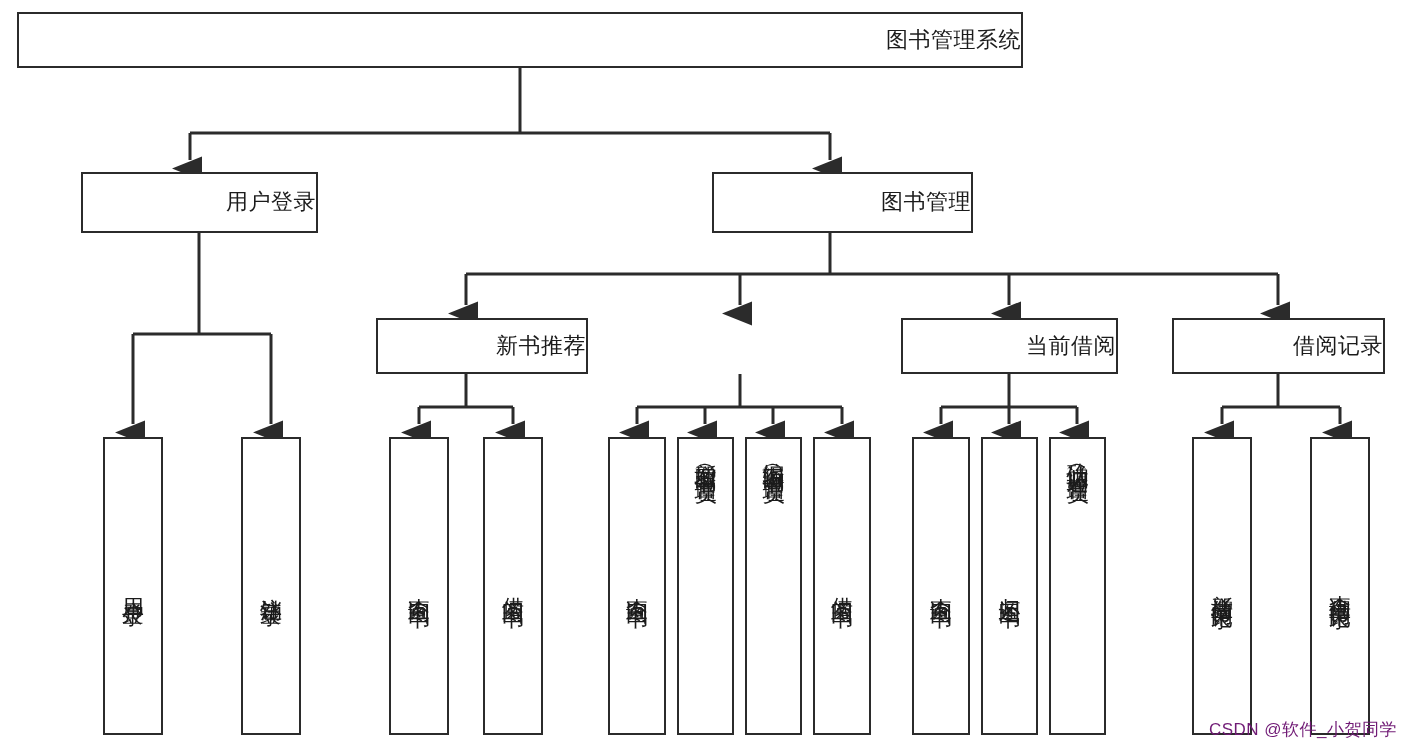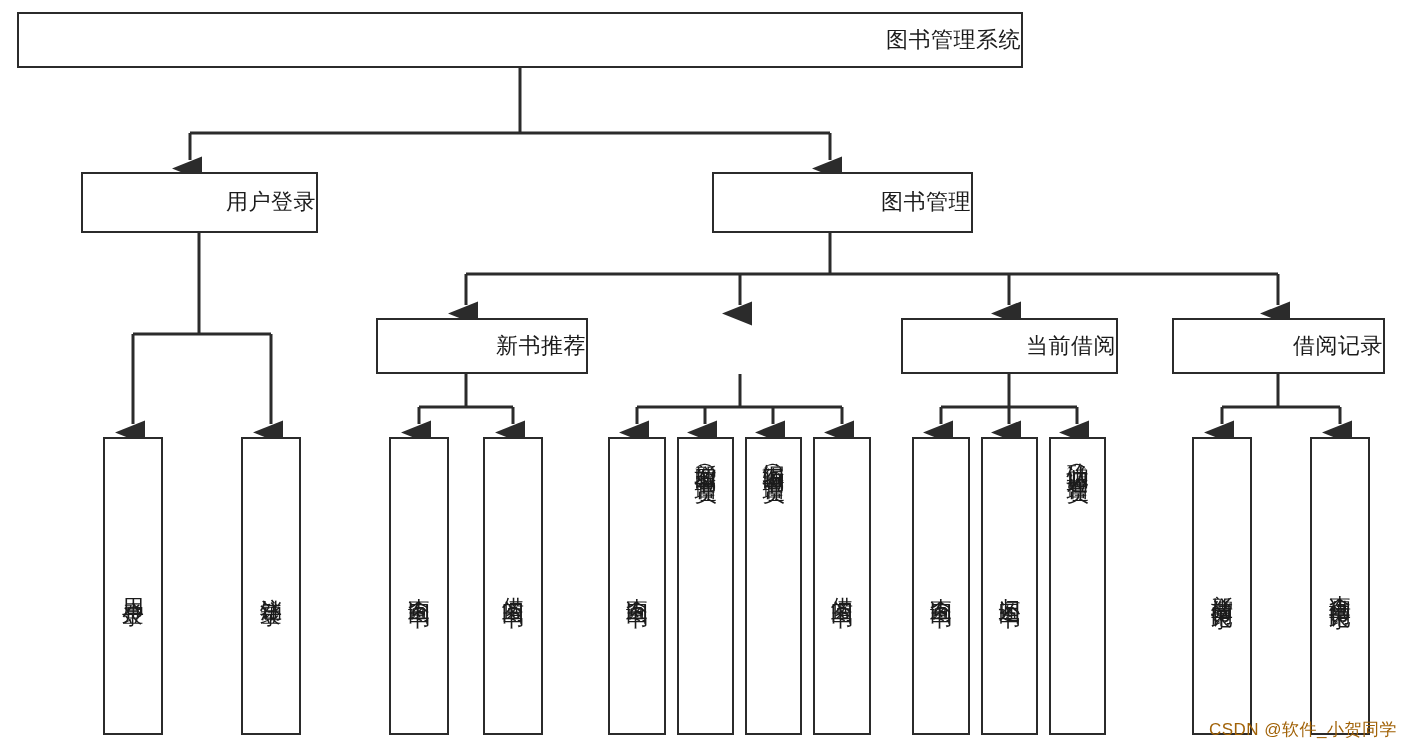--- a/index.html
+++ b/index.html
@@ -58,21 +58,21 @@
   .node.v span {
     writing-mode: vertical-rl;
     text-orientation: upright;
     display: block;
   }
   #watermark {
     position: absolute;
     right: 8px;
     bottom: 6px;
     font-size: 17px;
-    color: #a16207;
+    color: #701a75;
     z-index: 5;
     white-space: nowrap;
     letter-spacing: 0.5px;
   }
 </style>
 </head>
 <body>
 
 <div id="canvas">
 

